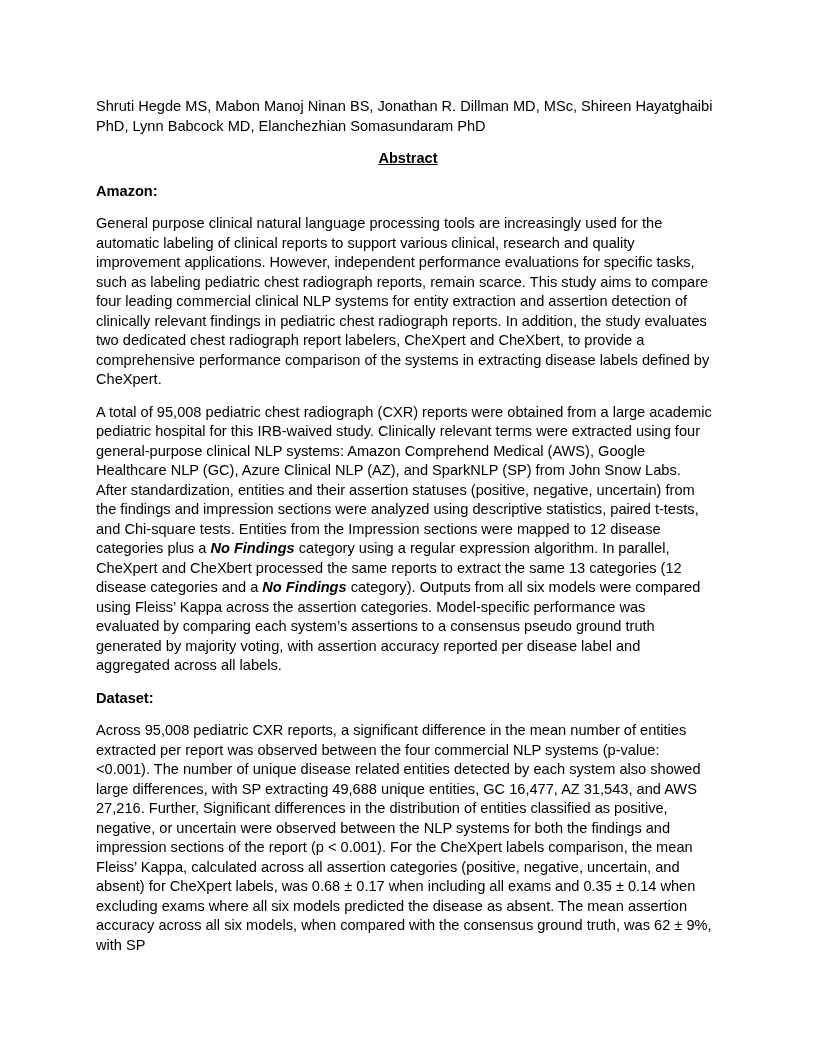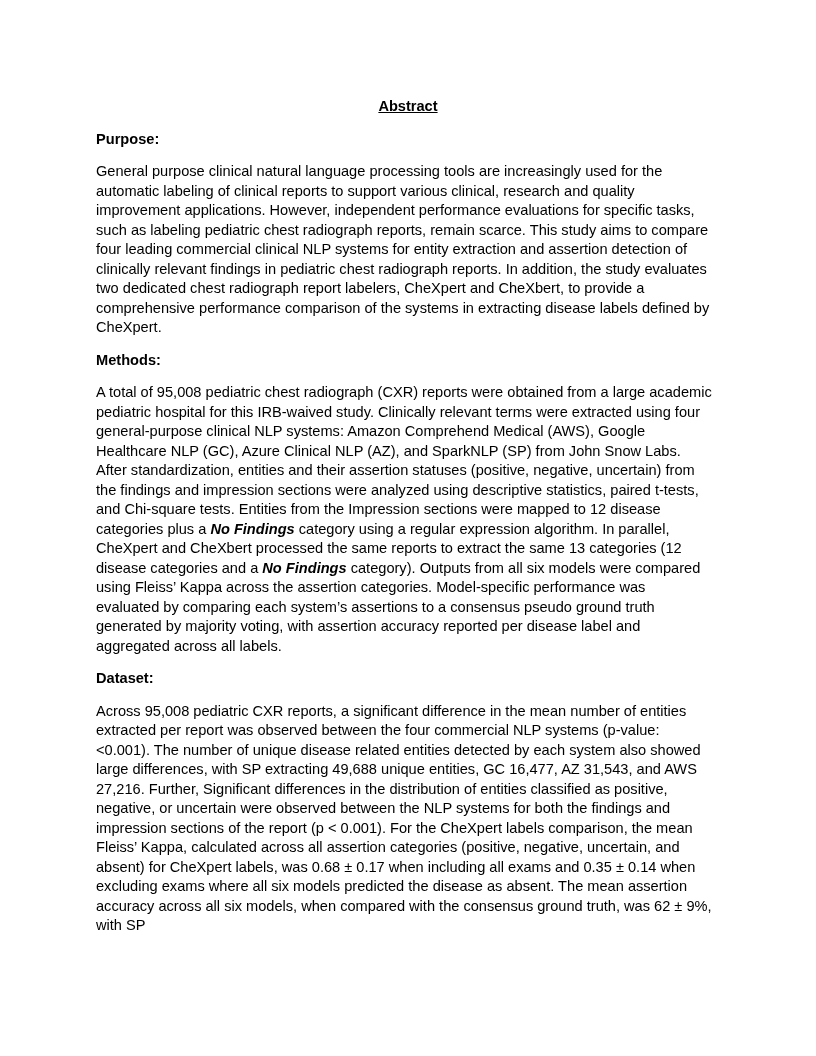--- a/index.html
+++ b/index.html
@@ -44,30 +44,30 @@
     font-style: italic;
     font-weight: bold;
   }
 </style>
 </head>
 <body>
 
 <div class="page">
 
 
+  <p class="authors">Shruti Hegde MS, Mabon Manoj Ninan BS, Jonathan R. Dillman MD, MSc, Shireen Hayatghaibi PhD, Lynn Babcock MD, Elanchezhian Somasundaram PhD</p>
 
   <p class="abstract-heading">Abstract</p>
 
   <div>
-    <p class="section-heading">Purpose:</p>
+    <p class="section-heading">Amazon:</p>
     <p class="para"><span>General purpose clinical natural language processing tools are increasingly used for the automatic labeling of clinical reports to support various clinical, research and quality improvement applications. However, independent performance evaluations for specific tasks, such as labeling pediatric chest radiograph reports, remain scarce. This study aims to compare four leading commercial clinical NLP systems for entity extraction and assertion detection of clinically relevant findings in pediatric chest radiograph reports. In addition, the study evaluates two dedicated chest radiograph report labelers, CheXpert and CheXbert, to provide a comprehensive performance comparison of the systems in extracting disease labels defined by CheXpert.</span></p>
   </div>
 
   <div>
-    <p class="section-heading">Methods:</p>
     <p class="para"><span>A total of 95,008 pediatric chest radiograph (CXR) reports were obtained from a large academic pediatric hospital for this IRB-waived study. Clinically relevant terms were extracted using four general-purpose clinical NLP systems: Amazon Comprehend Medical (AWS), Google Healthcare NLP (GC), Azure Clinical NLP (AZ), and SparkNLP (SP) from John Snow Labs. After standardization, entities and their assertion statuses (positive, negative, uncertain) from the findings and impression sections were analyzed using descriptive statistics, paired t-tests, and Chi-square tests. Entities from the Impression sections were mapped to 12 disease categories plus a </span><span class="seg-italic">No Findings</span><span> category using a regular expression algorithm. In parallel, CheXpert and CheXbert processed the same reports to extract the same 13 categories (12 disease categories and a </span><span class="seg-italic">No Findings</span><span> category). Outputs from all six models were compared using Fleiss’ Kappa across the assertion categories. Model-specific performance was evaluated by comparing each system’s assertions to a consensus pseudo ground truth generated by majority voting, with assertion accuracy reported per disease label and aggregated across all labels.</span></p>
   </div>
 
   <div>
     <p class="section-heading">Dataset:</p>
     <p class="para"><span>Across 95,008 pediatric CXR reports, a significant difference in the mean number of entities extracted per report was observed between the four commercial NLP systems (p-value: &lt;0.001). The number of unique disease related entities detected by each system also showed large differences, with SP extracting 49,688 unique entities, GC 16,477, AZ 31,543, and AWS 27,216. Further, Significant differences in the distribution of entities classified as positive, negative, or uncertain were observed between the NLP systems for both the findings and impression sections of the report (p &lt; 0.001). For the CheXpert labels comparison, the mean Fleiss’ Kappa, calculated across all assertion categories (positive, negative, uncertain, and absent) for CheXpert labels, was 0.68 ± 0.17 when including all exams and 0.35 ± 0.14 when excluding exams where all six models predicted the disease as absent. The mean assertion accuracy across all six models, when compared with the consensus ground truth, was 62 ± 9%, with SP</span></p>
   </div>
 
 </div>
 

